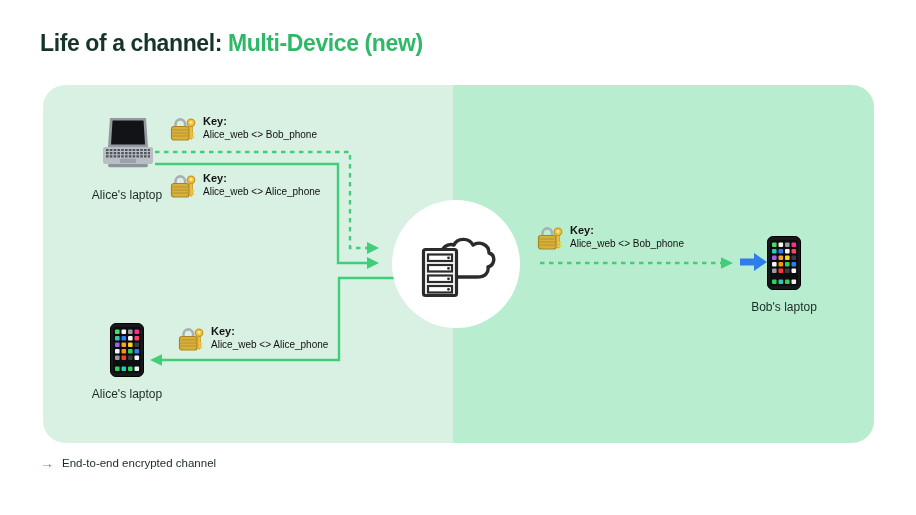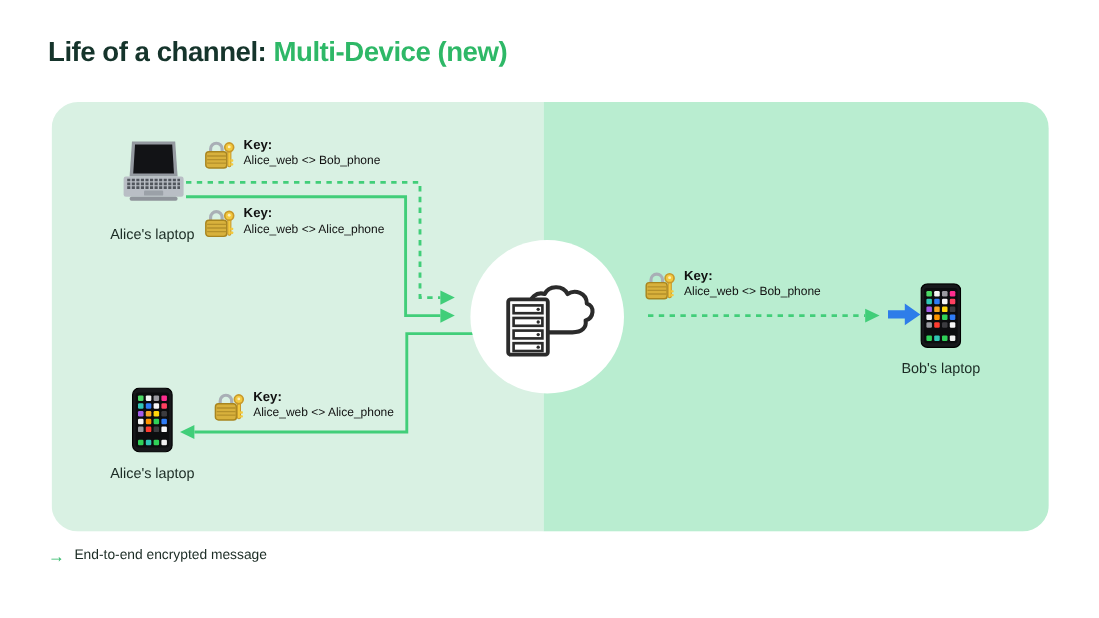--- a/index.html
+++ b/index.html
@@ -195,16 +195,16 @@
         </svg>
       <div class="key-text">
         <div class="key-title">Key:</div>
         <div class="key-pair">Alice_web &lt;&gt; Bob_phone</div>
       </div>
     </div>
   </div>
 
   <div class="legend">
     <span class="legend-arrow">→</span>
-    <span>End-to-end encrypted message</span>
+    <span>End-to-end encrypted channel</span>
   </div>
 
 </div>
 
 </body></html>

